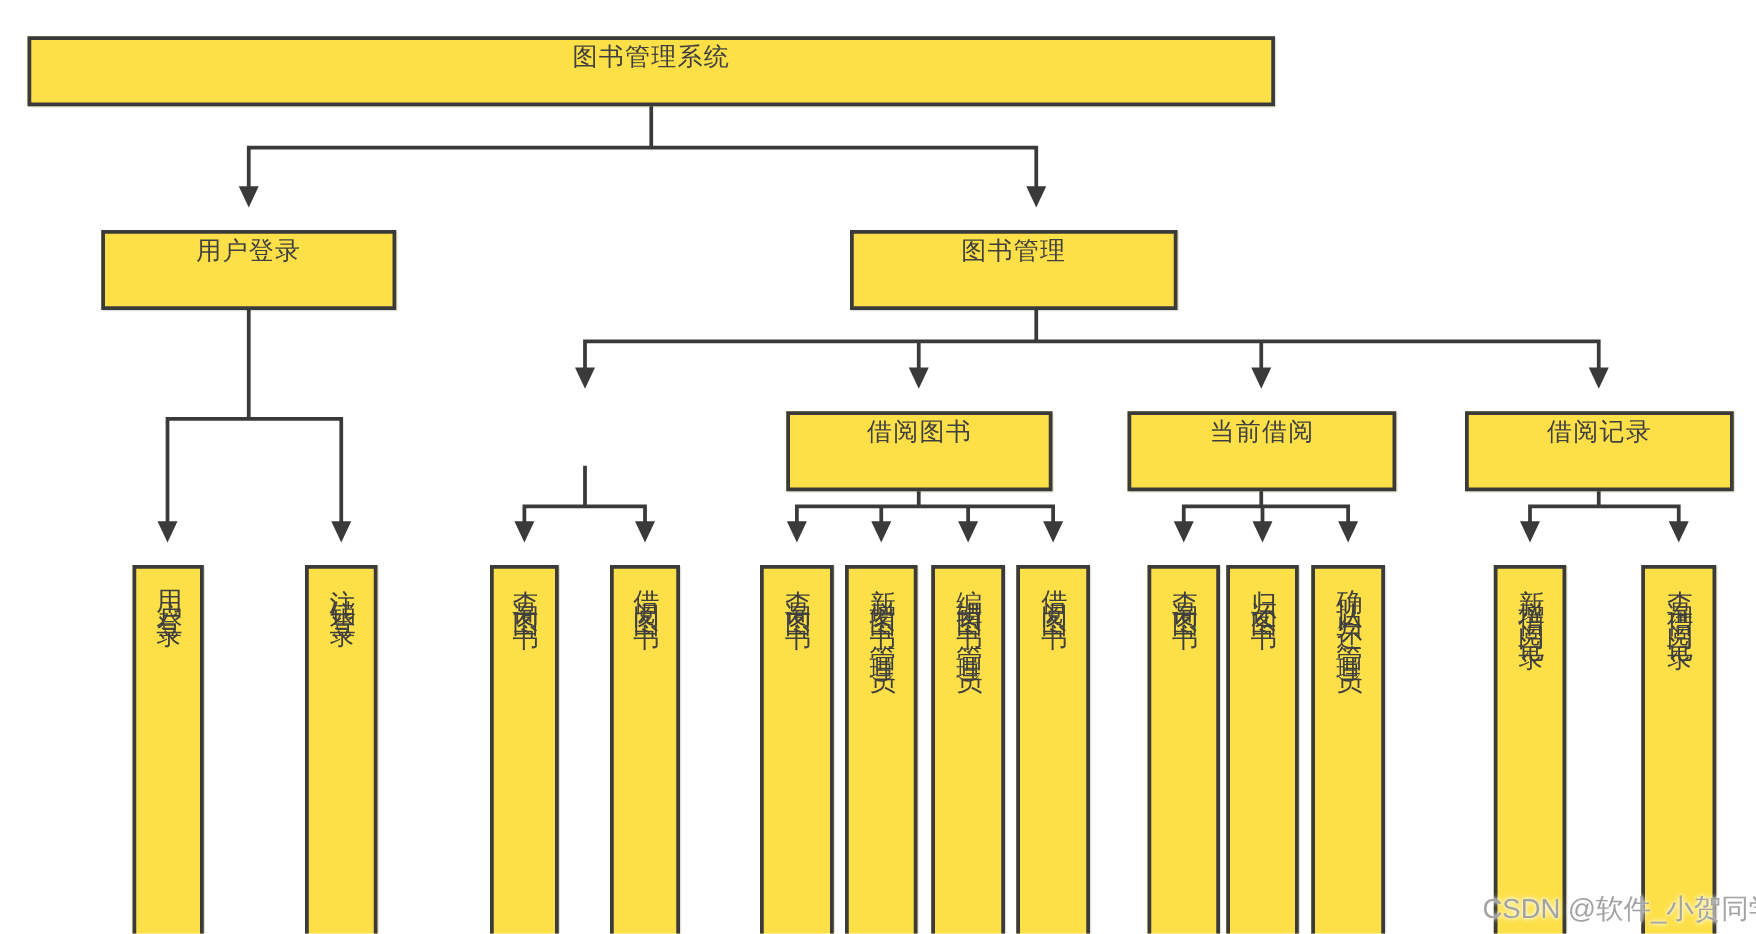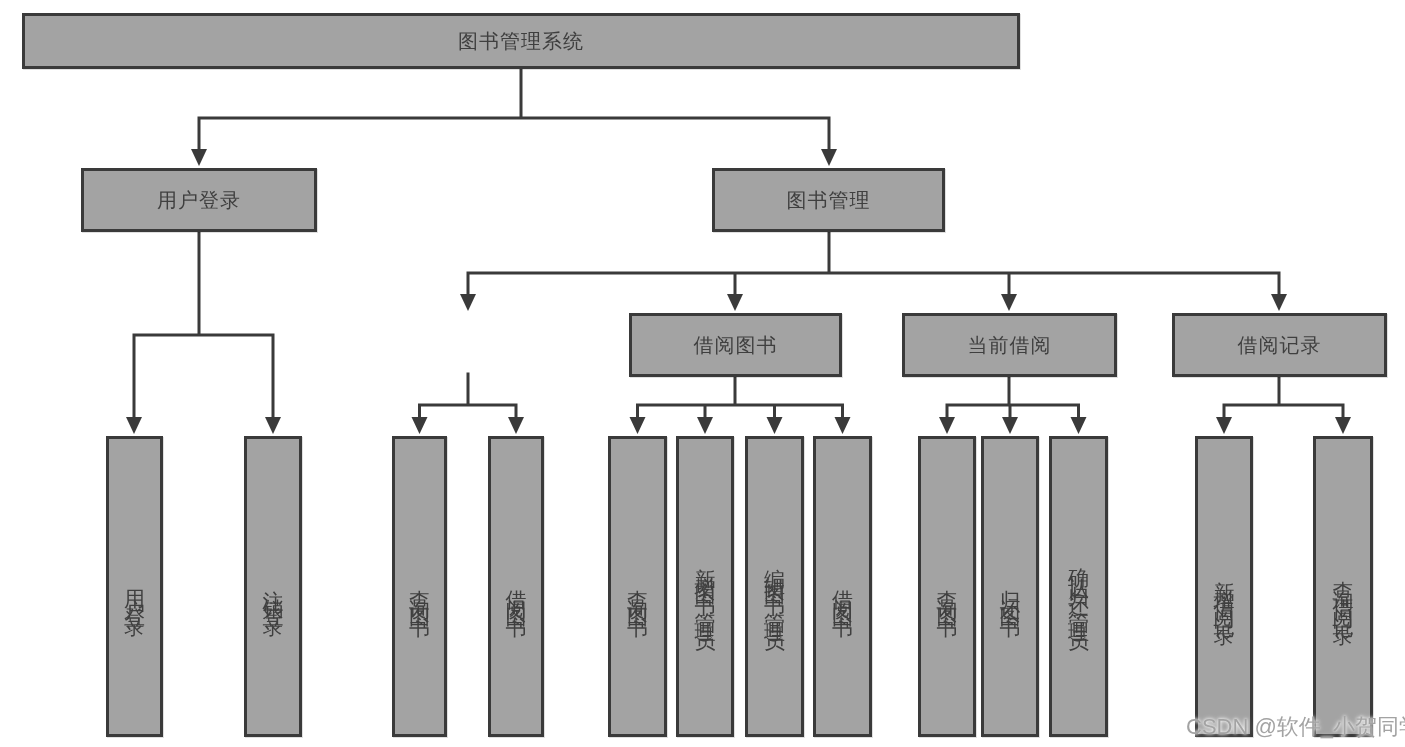--- a/index.html
+++ b/index.html
@@ -18,26 +18,27 @@
   .connector-svg {
     position: absolute;
     left: 0;
     top: 0;
     pointer-events: none;
   }
   .node {
     position: absolute;
     box-sizing: border-box;
     border: 3px solid #3a3a3a;
-    background: #a3a3a3;
+    background: #fde047;
     display: flex;
-    align-items: center;
+    align-items: flex-start;
     justify-content: center;
     color: #3f3f3f;
     box-shadow: 1px 1px 0 rgba(0,0,0,0.12);
+    margin-top: 16px;
   }
   .h-node {
     font-size: 20px;
     letter-spacing: 1px;
     white-space: nowrap;
   }
   .v-node span {
     writing-mode: vertical-rl;
     text-orientation: mixed;
     font-size: 21px;
@@ -100,21 +101,21 @@
     </g>
   </svg>
 
   <div class="node h-node" style="left:22px;top:13px;width:998px;height:56px">
     <span>图书管理系统</span>
   </div>
 
   <div class="node h-node" style="left:81px;top:168px;width:236px;height:64px">
     <span>用户登录</span>
   </div>
-  <div class="node h-node" style="left:712px;top:168px;width:233px;height:64px">
+  <div class="node h-node" style="left:680px;top:168px;width:262px;height:64px">
     <span>图书管理</span>
   </div>
 
   <div class="node h-node" style="left:629px;top:313px;width:213px;height:64px">
     <span>借阅图书</span>
   </div>
   <div class="node h-node" style="left:902px;top:313px;width:215px;height:64px">
     <span>当前借阅</span>
   </div>
   <div class="node h-node" style="left:1172px;top:313px;width:215px;height:64px">

